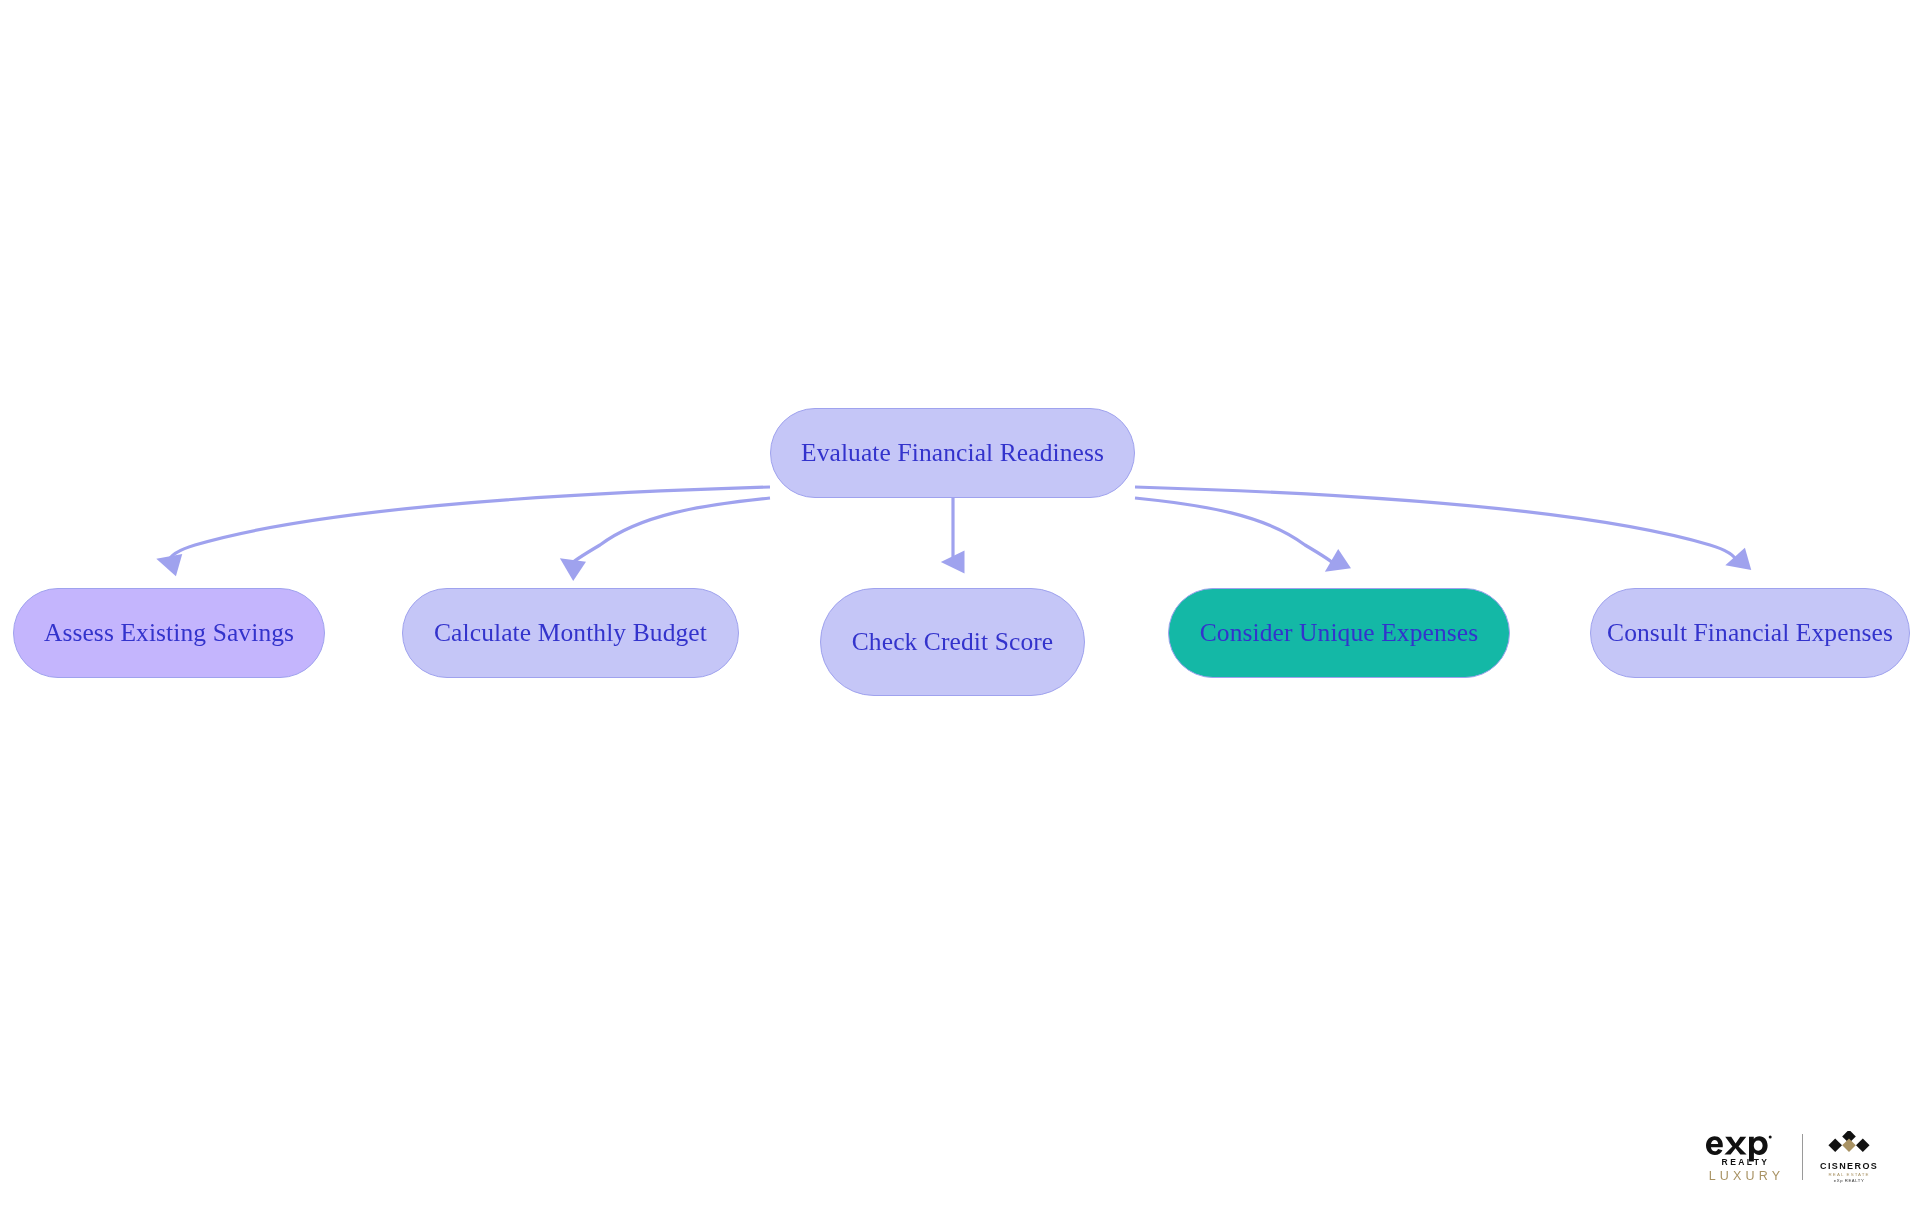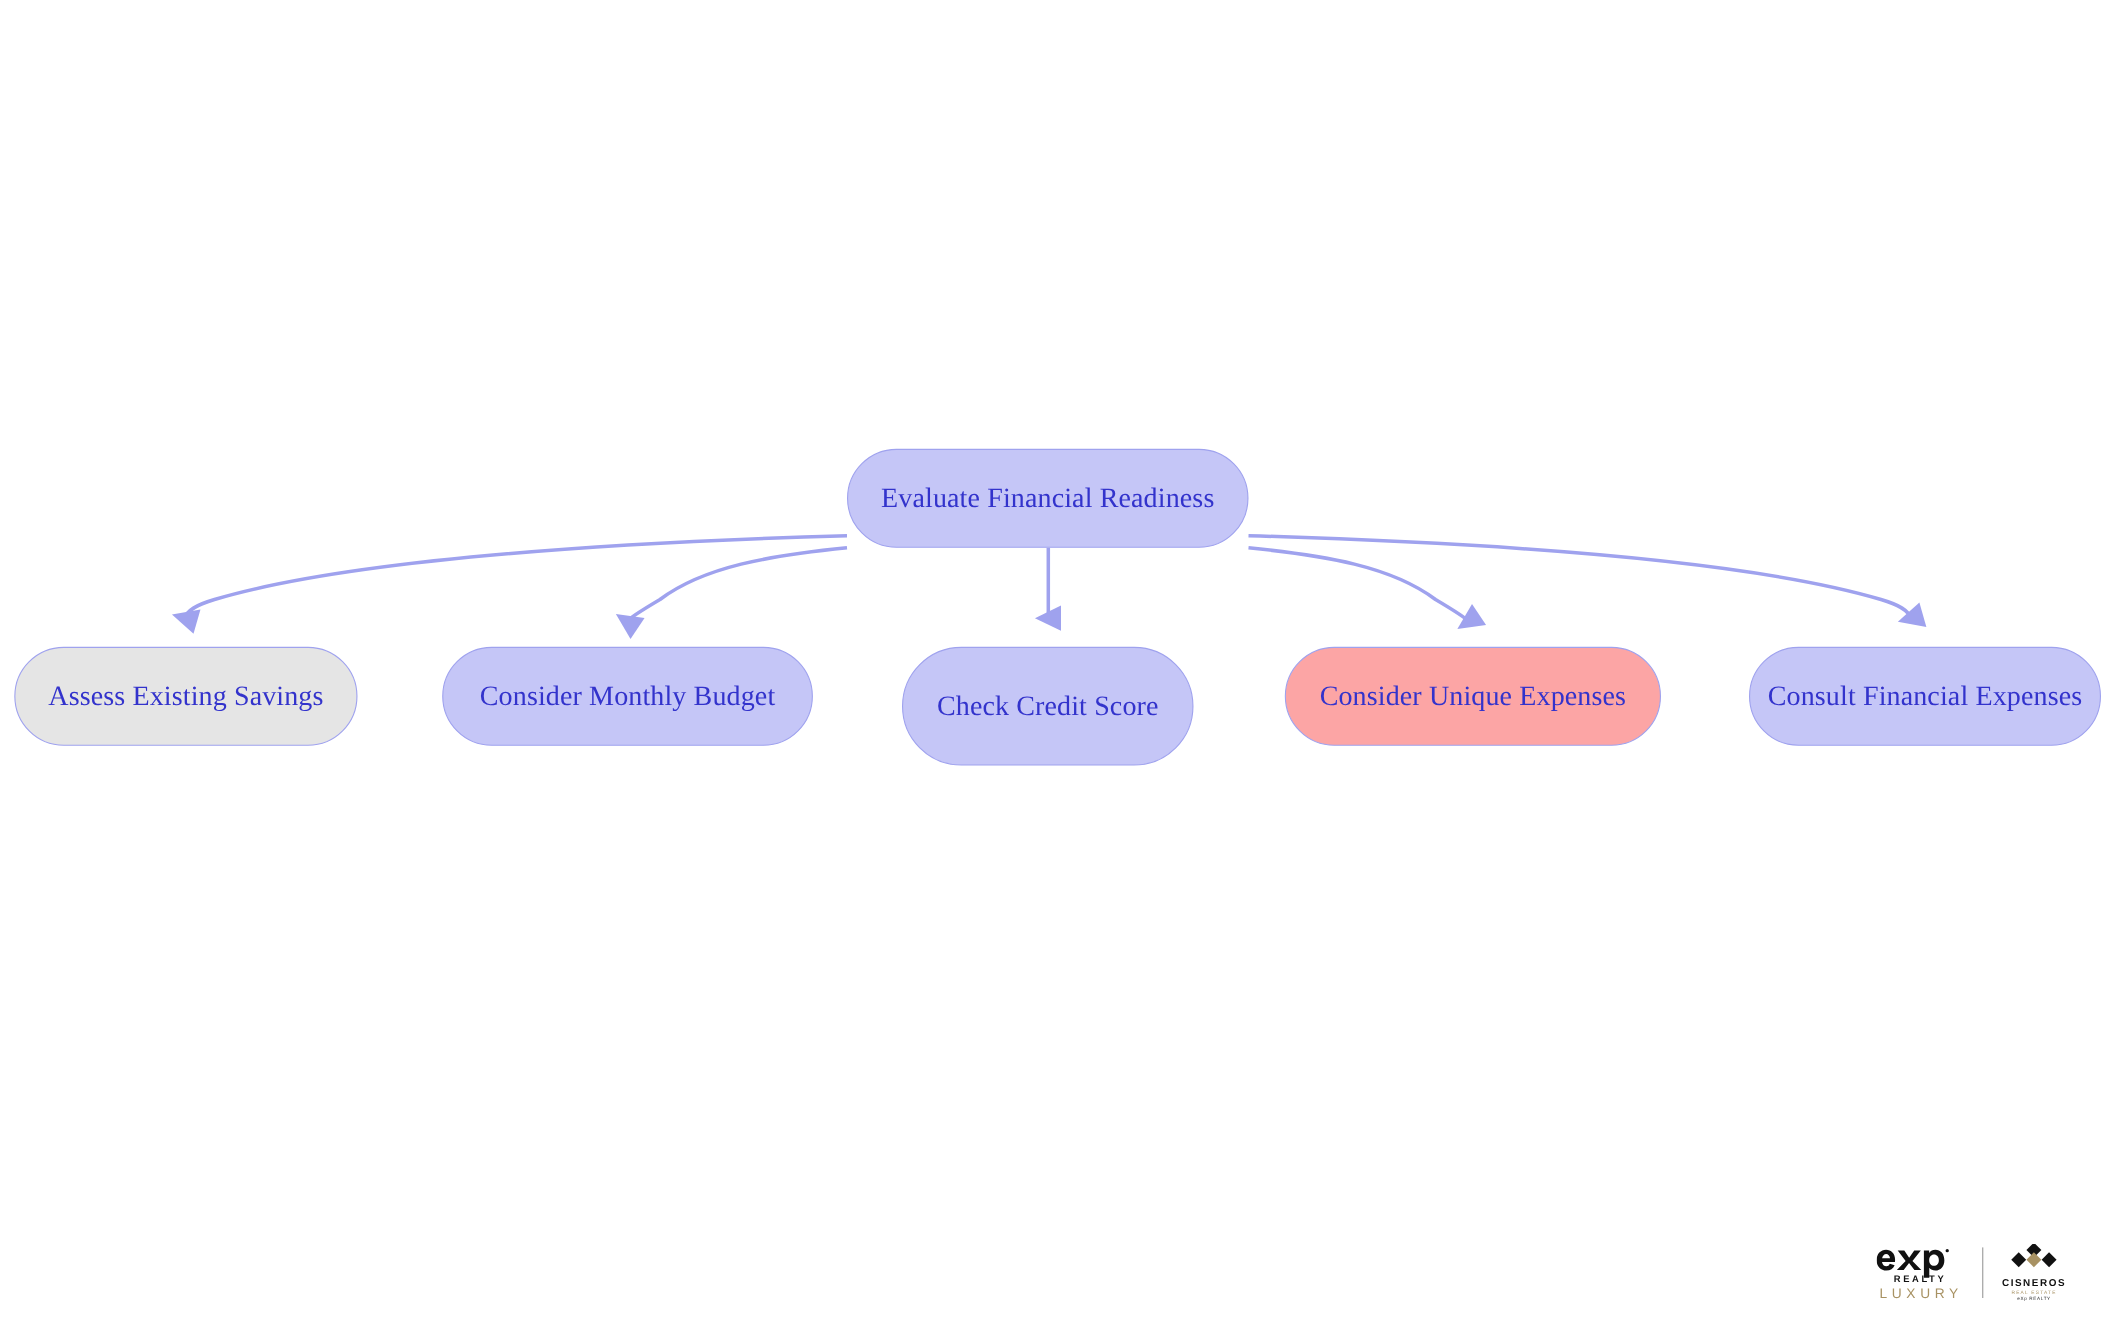--- a/index.html
+++ b/index.html
@@ -171,33 +171,33 @@
 
     <path d="M 1135 498 C 1205 505, 1265 515, 1305 545 C 1327 558, 1333 562, 1335 565" fill="none" stroke="#9fa2ee" stroke-width="3.2" marker-end="url(#arrowhead)"></path>
 
     <path d="M 1135 487 C 1305 492, 1575 505, 1710 545 C 1727 550, 1735 555, 1737 562" fill="none" stroke="#9fa2ee" stroke-width="3.2" marker-end="url(#arrowhead)"></path>
   </svg>
 
   <div class="node node-root" id="node-root" style="left: 770px; top: 408px; width: 365px; height: 90px; background: rgb(197, 198, 247); border-color: rgb(159, 162, 238); color: rgb(51, 51, 204);">
     <span class="node-label">Evaluate Financial Readiness</span>
   </div>
 
-  <div class="node node-child" id="node-child-1" style="left: 13px; top: 588px; width: 312px; height: 90px; background: #e5e5e5; border-color: rgb(159, 162, 238); color: rgb(51, 51, 204);">
+  <div class="node node-child" id="node-child-1" style="left: 13px; top: 588px; width: 312px; height: 90px; background: #c4b5fd; border-color: rgb(159, 162, 238); color: rgb(51, 51, 204);">
     <span class="node-label">Assess Existing Savings</span>
   </div>
 
   <div class="node node-child" id="node-child-2" style="left: 402px; top: 588px; width: 337px; height: 90px; background: rgb(197, 198, 247); border-color: rgb(159, 162, 238); color: rgb(51, 51, 204);">
-    <span class="node-label">Consider Monthly Budget</span>
+    <span class="node-label">Calculate Monthly Budget</span>
   </div>
 
   <div class="node node-child" id="node-child-3" style="left: 820px; top: 588px; width: 265px; height: 108px; background: rgb(197, 198, 247); border-color: rgb(159, 162, 238); color: rgb(51, 51, 204);">
     <span class="node-label">Check Credit Score</span>
   </div>
 
-  <div class="node node-child" id="node-child-4" style="left: 1168px; top: 588px; width: 342px; height: 90px; background: #fca5a5; border-color: rgb(159, 162, 238); color: rgb(51, 51, 204);">
+  <div class="node node-child" id="node-child-4" style="left: 1168px; top: 588px; width: 342px; height: 90px; background: #14b8a6; border-color: rgb(159, 162, 238); color: rgb(51, 51, 204);">
     <span class="node-label">Consider Unique Expenses</span>
   </div>
 
   <div class="node node-child" id="node-child-5" style="left: 1590px; top: 588px; width: 320px; height: 90px; background: rgb(197, 198, 247); border-color: rgb(159, 162, 238); color: rgb(51, 51, 204);">
     <span class="node-label">Consult Financial Expenses</span>
   </div>
 
   <div id="logo-block">
 
     <div id="exp-logo">

